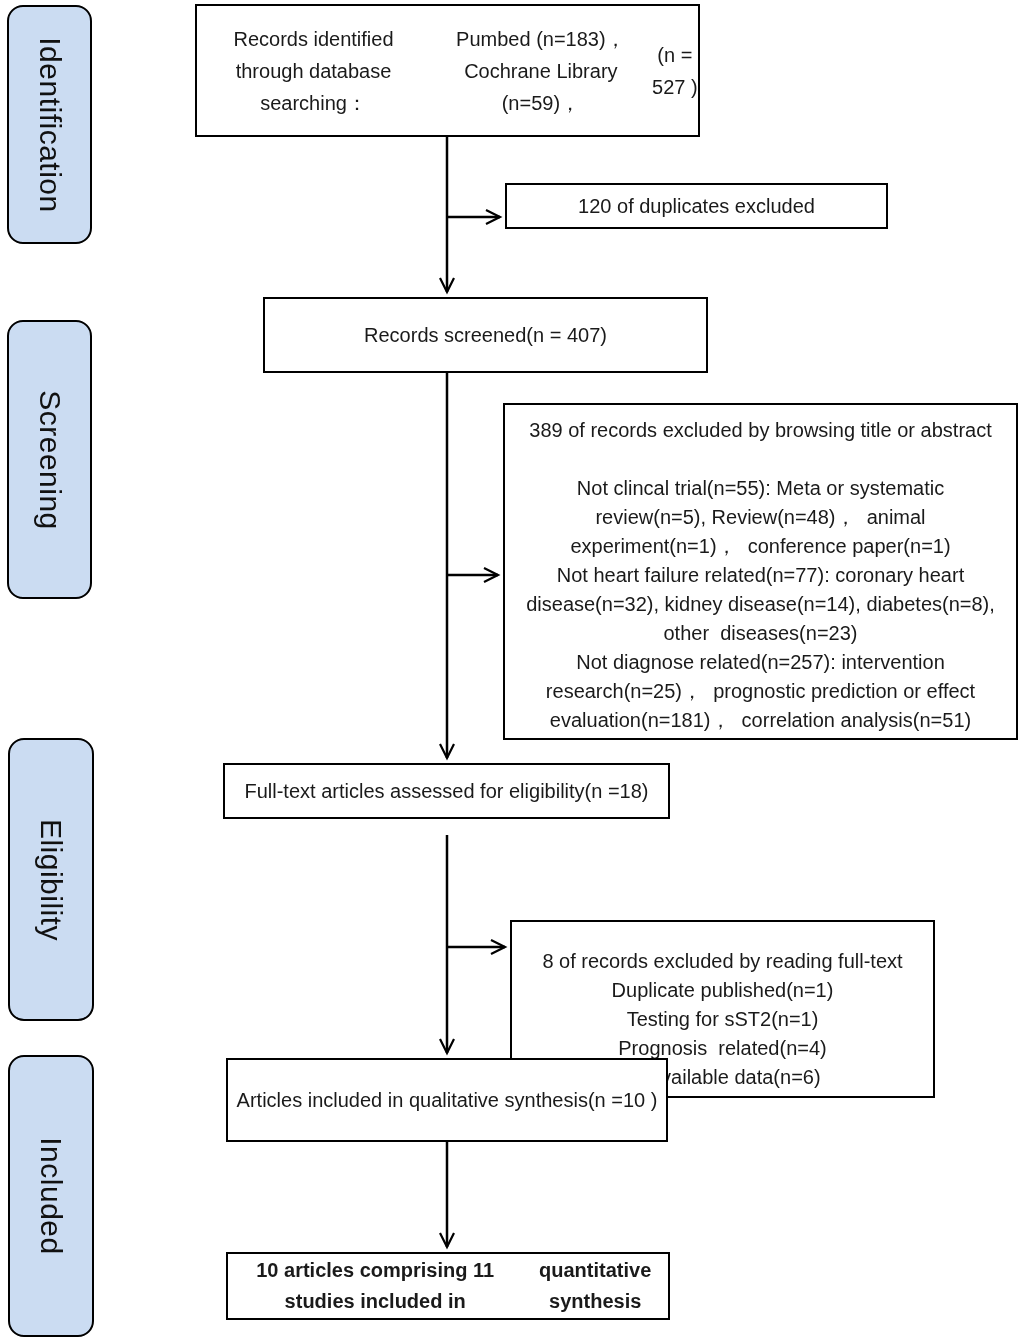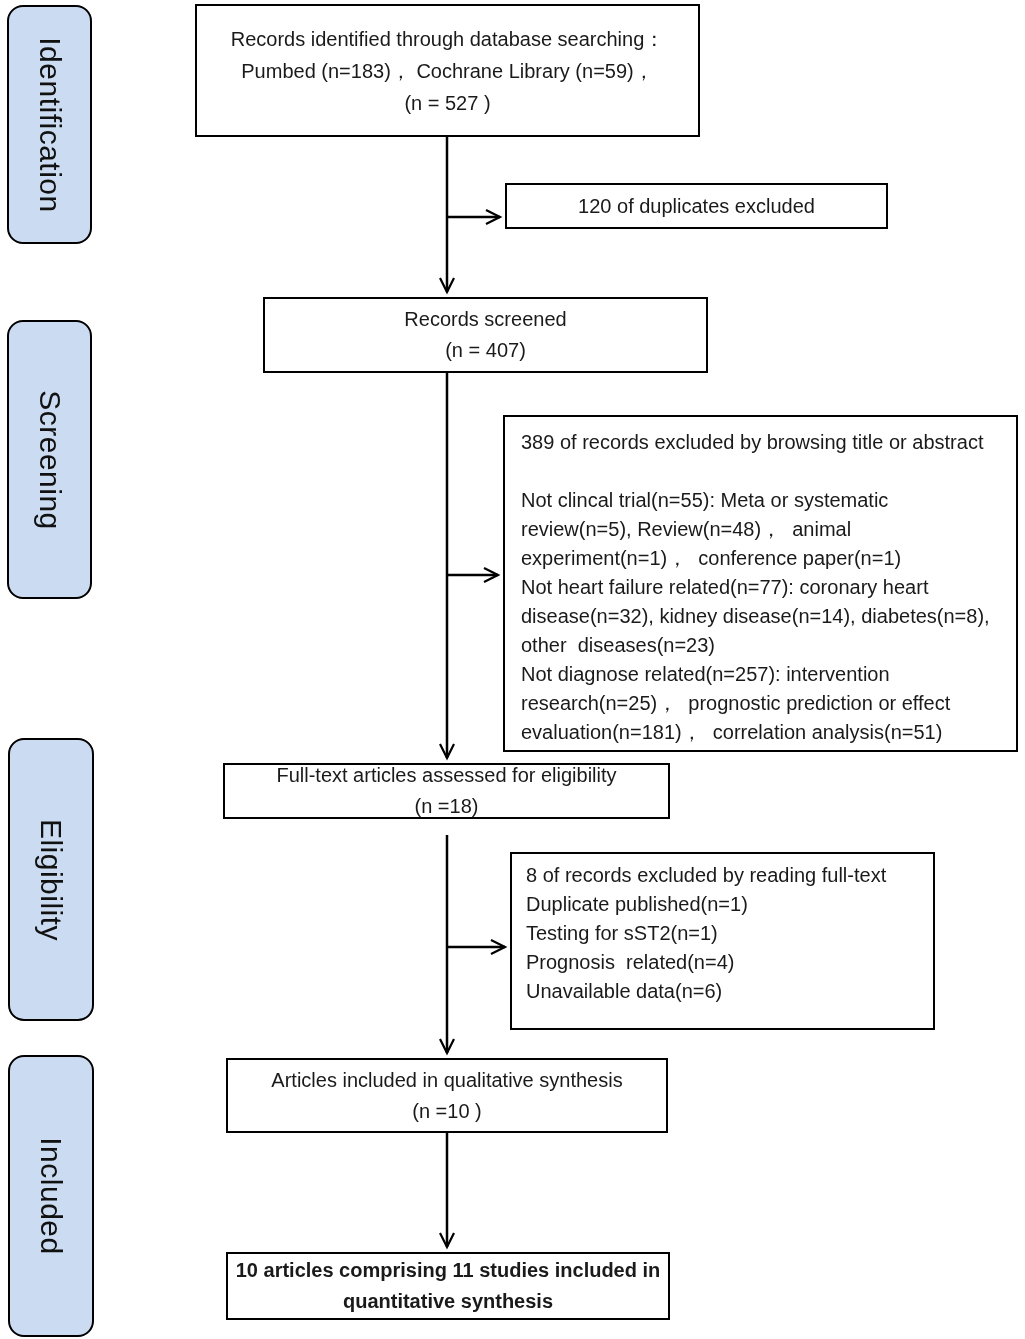--- a/index.html
+++ b/index.html
@@ -40,36 +40,35 @@
   .fbox {
     position: absolute;
     background: #ffffff;
     border: 2.5px solid #000000;
     box-sizing: border-box;
     font-size: 20px;
     line-height: 31px;
   }
   .fbox.center {
     display: flex;
-    flex-direction: column;
     align-items: center;
     justify-content: center;
     text-align: center;
   }
-  .fbox.left { text-align: left; margin-top: 12px; }
+  .fbox.left { text-align: center; }
 
   .box-identified   { left: 195px; top: 4px;    width: 505px; height: 133px; line-height: 32px; }
   .box-duplicates   { left: 505px; top: 183px;  width: 383px; height: 46px; }
   .box-screened     { left: 223px; top: 297px;  width: 445px; height: 76px; margin-left: 40px; }
   .box-ta-excluded  { left: 503px; top: 403px;  width: 515px; height: 337px;
                       padding: 11px 16px; line-height: 29px; }
   .box-fulltext     { left: 223px; top: 763px;  width: 447px; height: 56px; }
-  .box-ft-excluded  { left: 510px; top: 840px;  width: 425px; height: 178px;
-                      padding: 7px 14px; line-height: 29px; }
-  .box-qualitative  { left: 226px; top: 1058px; width: 442px; height: 75px; }
+  .box-ft-excluded  { left: 510px; top: 920px;  width: 425px; height: 178px;
+                      padding: 25px 14px; line-height: 29px; }
+  .box-qualitative  { left: 226px; top: 1058px; width: 442px; height: 84px; }
   .box-quantitative { left: 226px; top: 1252px; width: 444px; height: 68px; font-weight: bold; }
 
   .pline { white-space: pre-wrap; }
   .spacer-line { height: 29px; }
 
   svg.arrows {
     position: absolute;
     left: 0; top: 0;
     width: 1025px;
     height: 1339px;

